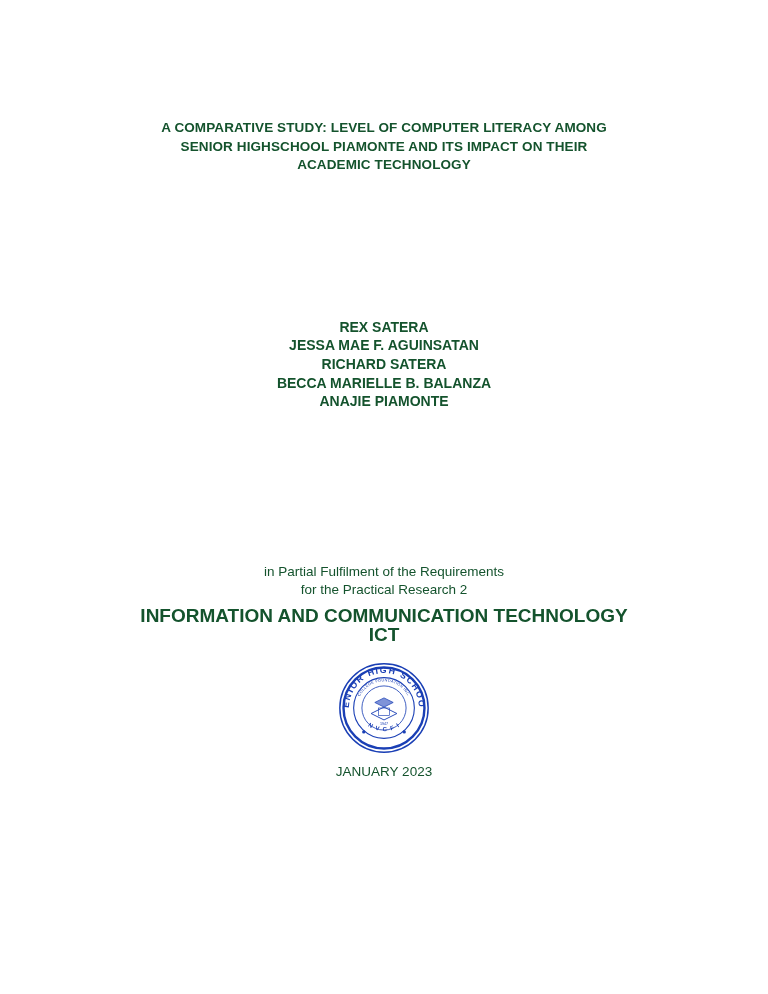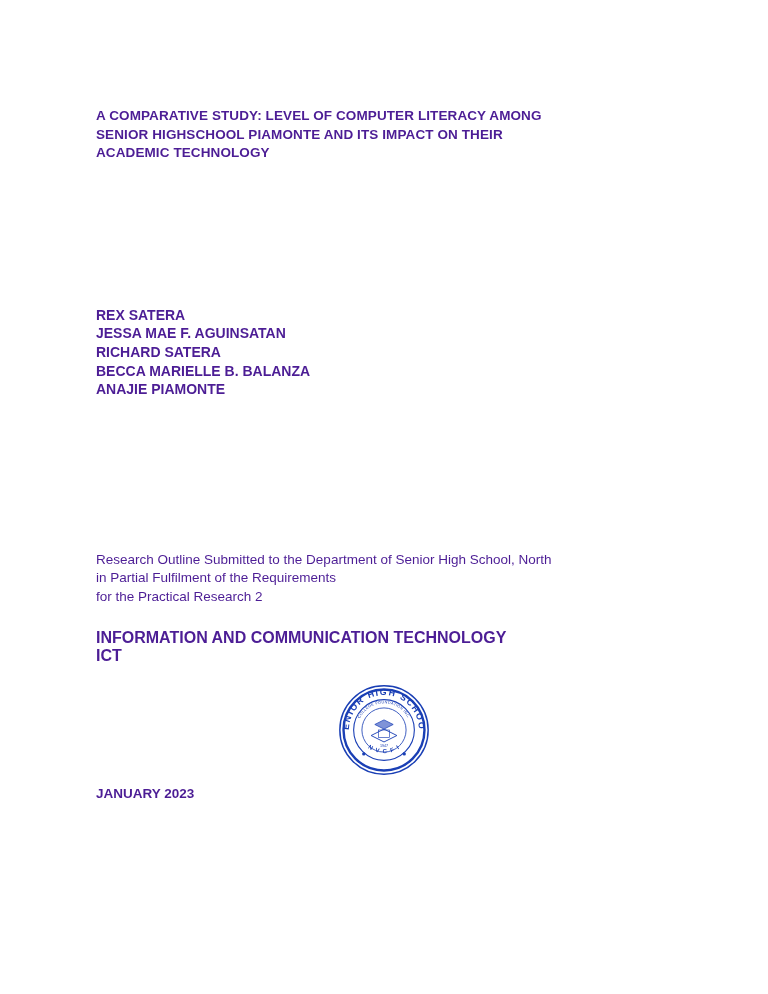--- a/index.html
+++ b/index.html
@@ -15,24 +15,24 @@
     width: 768px;
     height: 994px;
     background: #ffffff;
     margin: 0 auto;
     overflow: hidden;
     box-sizing: border-box;
   }
   .content {
     position: absolute;
     left: 96px;
-    top: 4px;
+    top: 16px;
     width: 576px;
-    text-align: left;
-    color: #4c1d95;
+    text-align: center;
+    color: #14532d;
   }
   .title-block {
     margin-top: 103px;
     font-size: 13.5px;
     font-weight: bold;
     line-height: 18.6px;
     letter-spacing: 0.1px;
   }
   .authors-block {
     margin-top: 143px;
@@ -40,36 +40,36 @@
     font-weight: bold;
     line-height: 18.6px;
   }
   .submission-block {
     margin-top: 152px;
     font-size: 13.5px;
     font-weight: normal;
     line-height: 18.6px;
   }
   .strand-block {
-    margin-top: 22px;
-    font-size: 16px;
+    margin-top: 7px;
+    font-size: 19px;
     font-weight: bold;
     line-height: 18.6px;
   }
   .seal-wrap {
     margin-top: 18px;
     height: 92px;
     display: flex;
     align-items: center;
     justify-content: center;
   }
   .date-block {
     margin-top: 10px;
     font-size: 13.5px;
-    font-weight: bold;
+    font-weight: normal;
   }
   .line { display: block; }
   .seal-svg { display: block; }
 </style>
 </head>
 <body>
 
 <div class="page">
   <div class="content">
 
@@ -81,21 +81,20 @@
 
     <div class="authors-block">
       <span class="line">REX SATERA</span>
       <span class="line">JESSA MAE F. AGUINSATAN</span>
       <span class="line">RICHARD SATERA</span>
       <span class="line">BECCA MARIELLE B. BALANZA</span>
       <span class="line">ANAJIE PIAMONTE</span>
     </div>
 
     <div class="submission-block">
-      <span class="line">Research Outline Submitted to the Department of Senior High School, North</span>
       <span class="line">in Partial Fulfilment of the Requirements</span>
       <span class="line">for the Practical Research 2</span>
     </div>
 
     <div class="strand-block">
       <span class="line">INFORMATION AND COMMUNICATION TECHNOLOGY</span>
       <span class="line">ICT</span>
     </div>
 
     <div class="seal-wrap">

